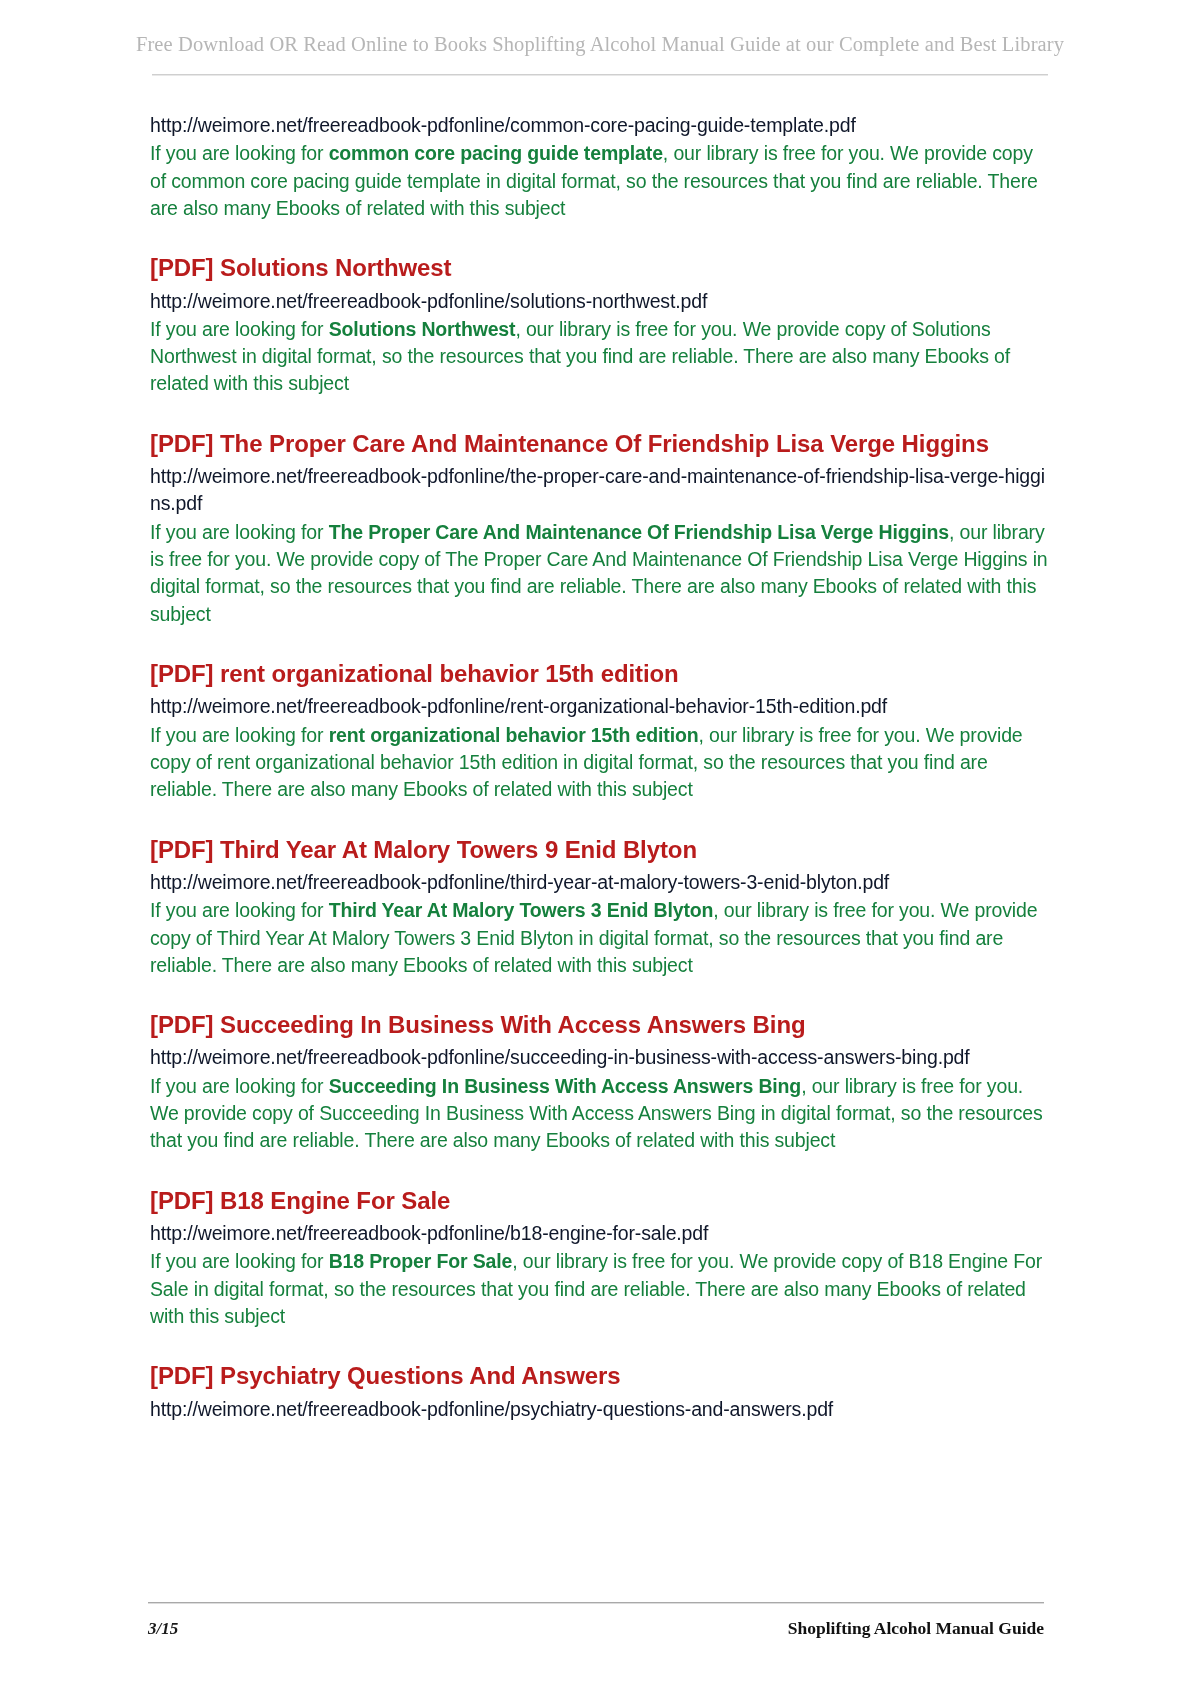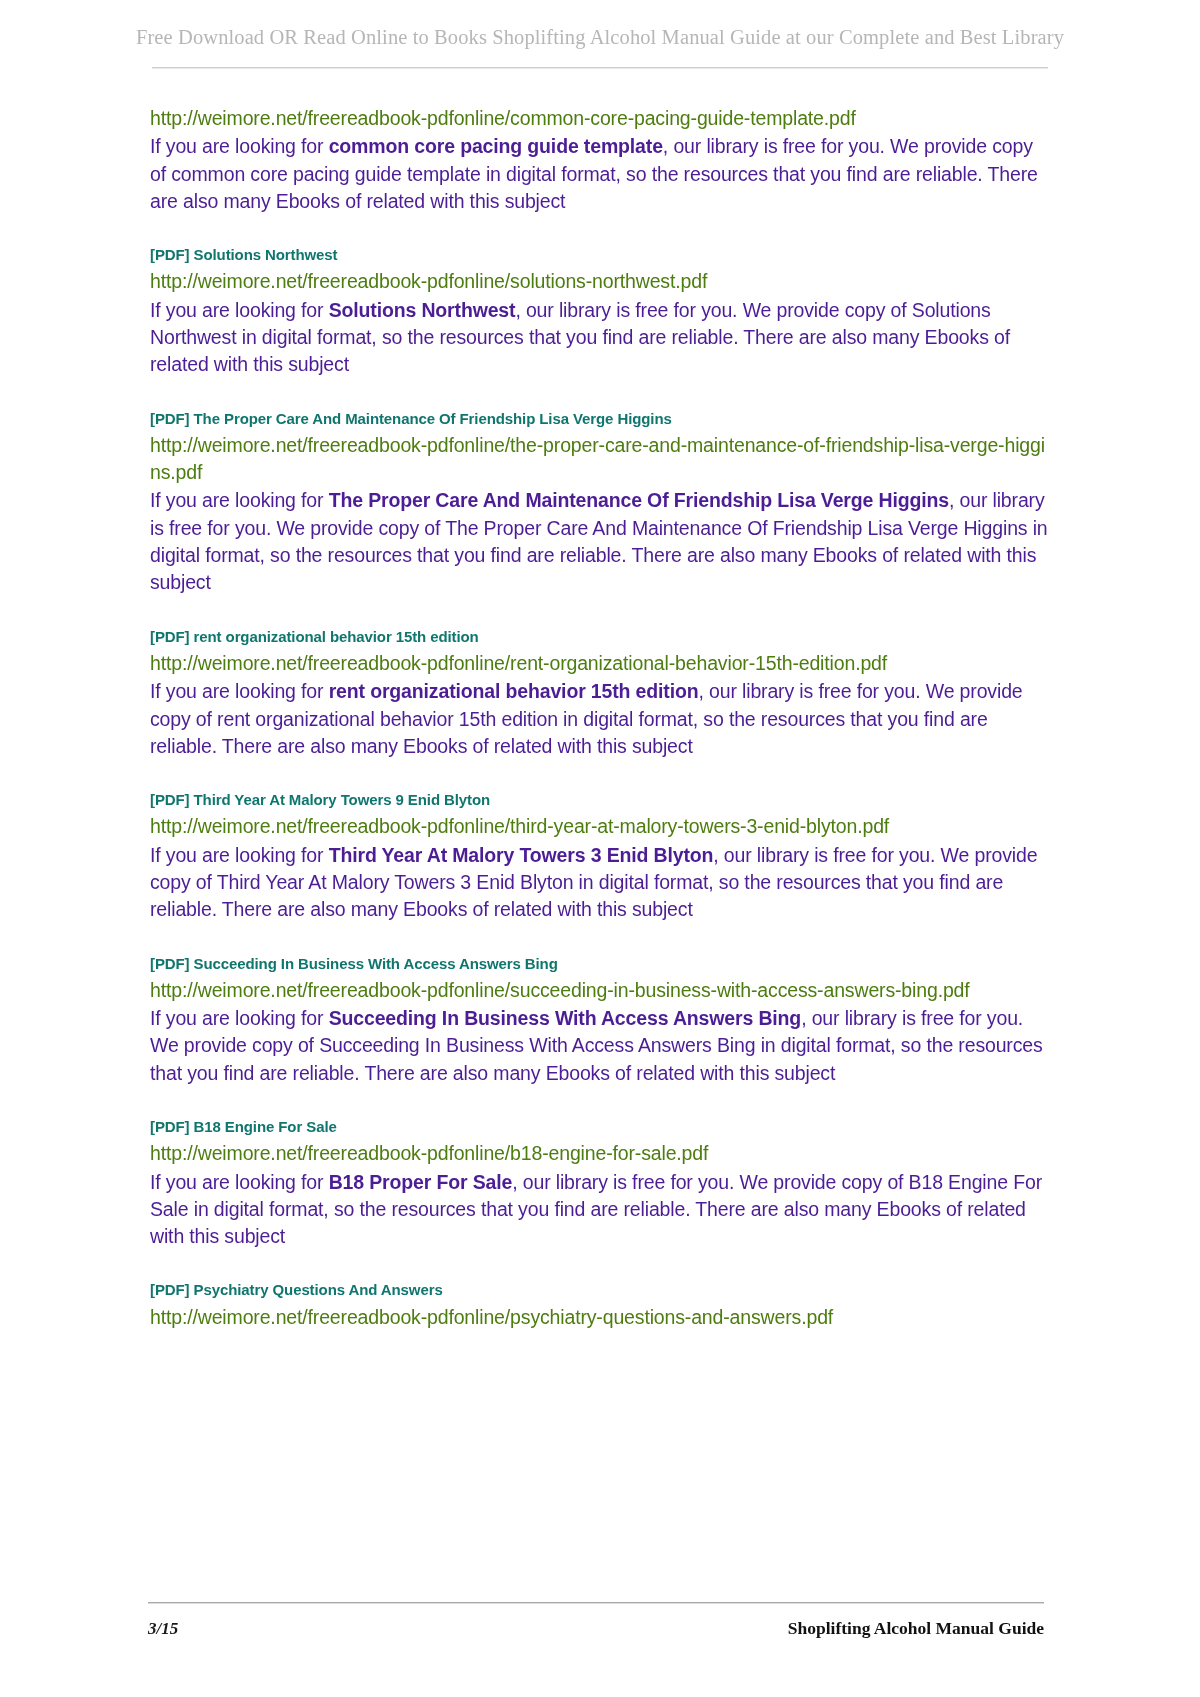--- a/index.html
+++ b/index.html
@@ -12,21 +12,21 @@
     height: 1697px;
     font-family: "Liberation Sans", sans-serif;
     color: #1a1a1a;
     position: relative;
     overflow: hidden;
   }
   .page {
     width: 1200px;
     height: 1697px;
     box-sizing: border-box;
-    padding: 0;
+    padding: 7px;
     position: relative;
   }
 
   
   .page-header {
     padding-top: 26px;
     text-align: center;
   }
   .header-text {
     font-family: "Liberation Serif", serif;
@@ -48,37 +48,37 @@
     margin: 0 auto;
     padding-top: 36px;
   }
   .entry {
     margin-bottom: 30px;
   }
   .entry:first-child {
     margin-bottom: 30px;
   }
   .entry-title {
-    color: #0f766e;
+    color: #b91c1c;
     font-weight: bold;
-    font-size: 15px;
+    font-size: 24px;
     line-height: 1.35;
     margin: 0 0 3px 0;
     letter-spacing: -0.1px;
   }
   .entry-url {
-    color: #4d7c0f;
+    color: #0f172a;
     font-size: 19.5px;
     line-height: 1.40;
     margin: 0 0 1px 0;
     word-break: break-all;
     letter-spacing: -0.15px;
   }
   .entry-desc {
-    color: #4c1d95;
+    color: #15803d;
     font-size: 19.5px;
     line-height: 1.40;
     margin: 0;
     letter-spacing: -0.15px;
   }
   .entry-desc b {
     font-weight: bold;
   }
 
   

